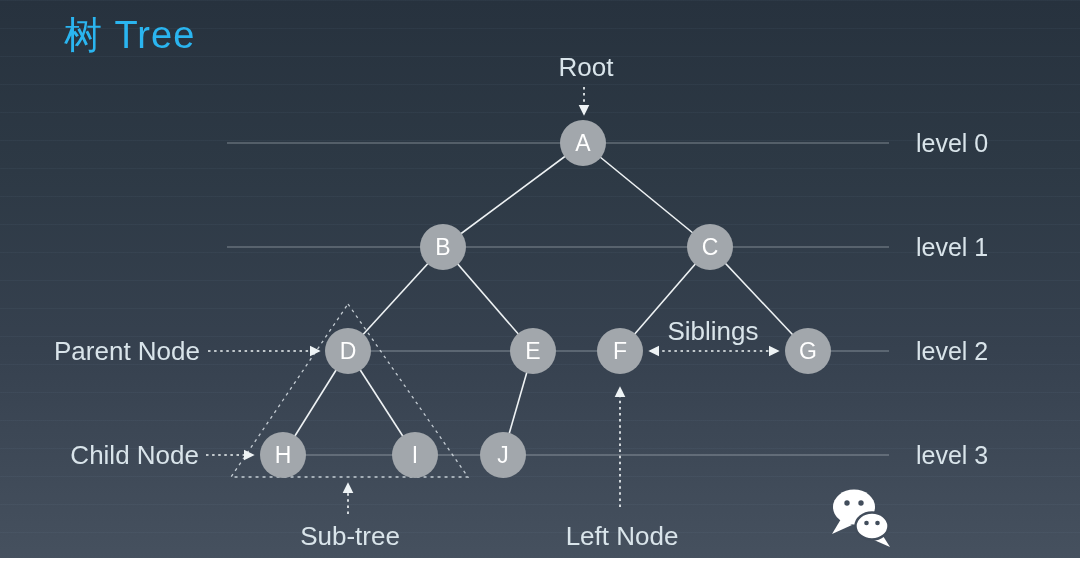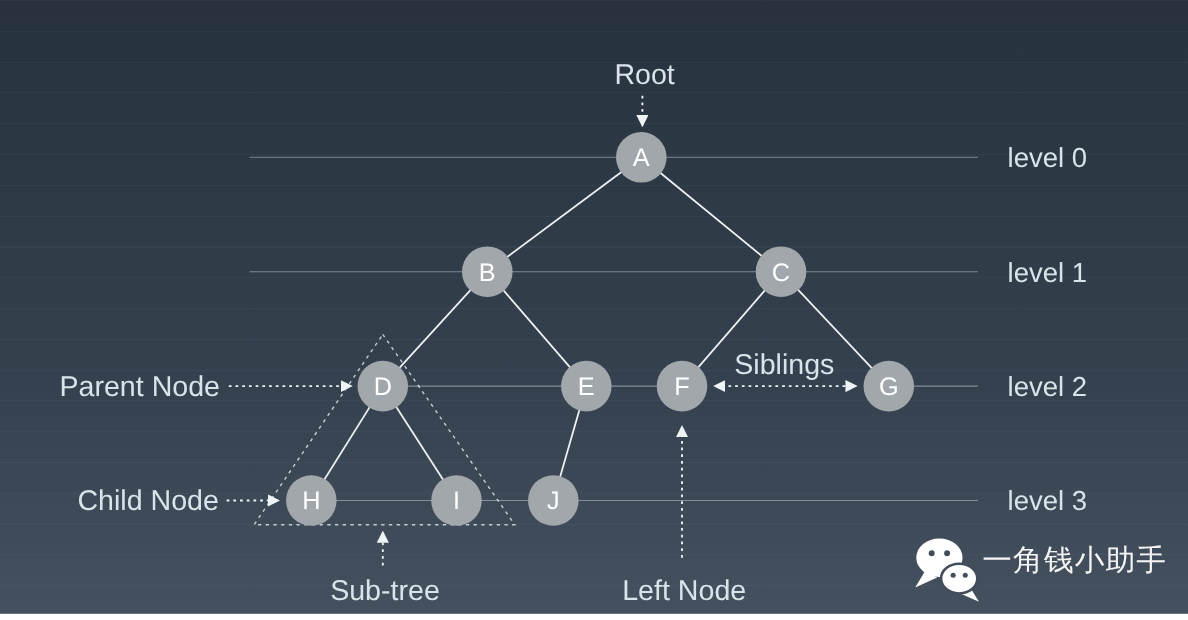--- a/index.html
+++ b/index.html
@@ -30,20 +30,21 @@
   .node{fill:#a2a7ac;}
   .node-label{fill:#ffffff;font-size:23px;font-family:"Liberation Sans","DejaVu Sans",sans-serif;}
   .lbl{fill:#d9e4ea;font-size:26px;font-family:"Liberation Sans","DejaVu Sans",sans-serif;}
   .lvl{fill:#d9e4ea;font-size:25px;font-family:"Liberation Sans","DejaVu Sans",sans-serif;}
 </style>
 </head>
 <body>
 
 <div class="stage">
 
+  <div class="title">树 Tree</div>
 
   <svg width="1080" height="564" viewBox="0 0 1080 564">
     <defs>
       <marker id="arr" viewBox="0 0 10 10" refX="8.5" refY="5" markerWidth="6.5" markerHeight="6.5" orient="auto-start-reverse">
         <path d="M0,0 L10,5 L0,10 Z" fill="#eef3f5"></path>
       </marker>
     </defs>
 
     <line class="level-line" x1="227" y1="143" x2="889" y2="143"></line>
     <line class="level-line" x1="227" y1="247" x2="889" y2="247"></line>
@@ -112,16 +113,15 @@
       <ellipse cx="854" cy="507" rx="21" ry="17.5" fill="#ffffff"></ellipse>
       <circle cx="847" cy="503" r="2.7" fill="#424d5b"></circle>
       <circle cx="861" cy="503" r="2.7" fill="#424d5b"></circle>
       <path d="M883,536 L890,547 L874,540 Z" fill="#ffffff"></path>
       <ellipse cx="872" cy="526" rx="16.5" ry="13.5" fill="#ffffff" stroke="#424d5b" stroke-width="2.4"></ellipse>
       <circle cx="866.5" cy="523" r="2.3" fill="#424d5b"></circle>
       <circle cx="877.5" cy="523" r="2.3" fill="#424d5b"></circle>
     </g>
   </svg>
 
-  <div class="watermark">一角钱小助手</div>
 
   <div class="bottom-strip"></div>
 </div>
 
 </body></html>

